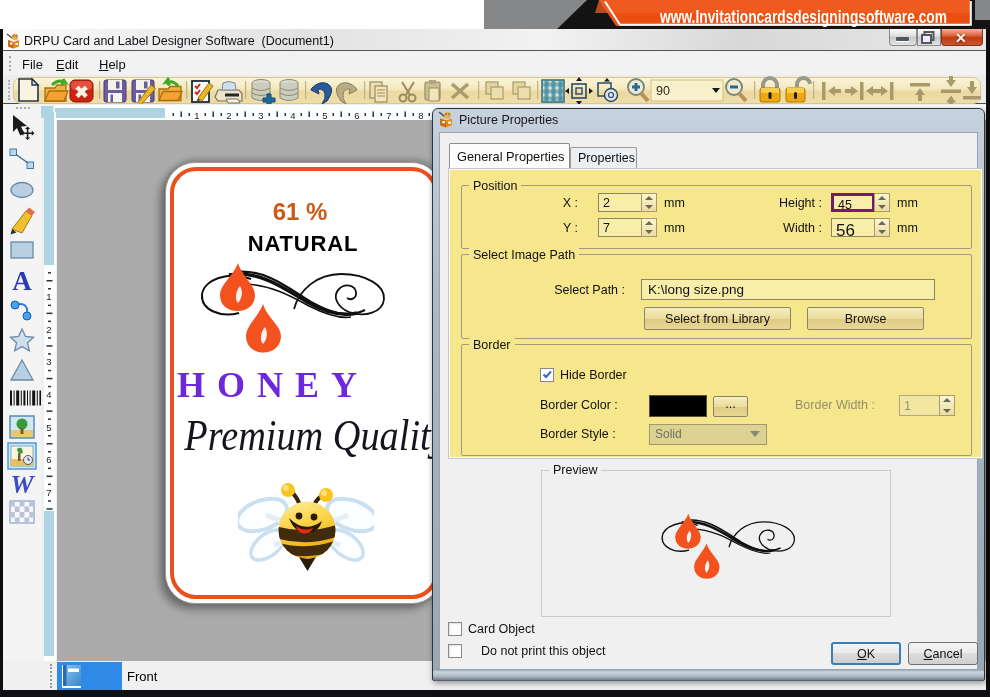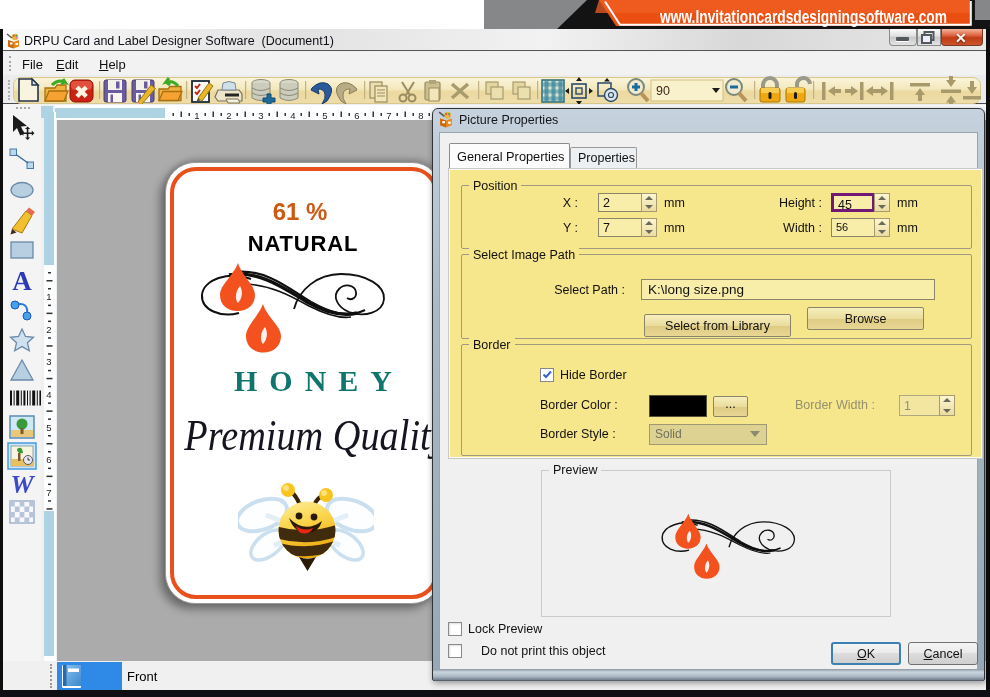--- a/index.html
+++ b/index.html
@@ -348,21 +348,21 @@
       <path d="M30 13 C60 8 85 26 108 40 C124 49 142 55 158 51" stroke-width="3.4"></path>
       <path d="M36 10 C66 6 92 28 112 40 C130 50 148 57 166 48" stroke-width="2.2"></path>
       <path d="M44 22 C70 22 92 34 110 44 C126 52 140 57 152 55" stroke-width="1.6"></path>
       <path d="M95 47 C100 28 118 12 142 12 C168 12 186 24 185 37 C184 50 166 56 150 50 C138 45 133 34 140 27 C146 21 156 23 157 30 C158 36 152 39 148 36" stroke-width="1.8"></path>
     </g>
     <path d="M39 1 C43 14 56 23 56 33 C56 43 48.5 49 38.5 49 C28.5 49 21 43 21 33 C21 23 34 14 39 1 Z" fill="#f3511e"></path>
     <path d="M41 24 C44 29 43.5 36 39 41 C35.5 37.5 36.5 29 41 24 Z" fill="#ffffff" opacity="0.92"></path>
     <path d="M64 42 C68 55 82 64 82 74 C82 84 74.5 90.5 64.5 90.5 C54.5 90.5 47 84 47 74 C47 64 59 55 64 42 Z" fill="#f3511e"></path>
     <path d="M66 65 C69 70 68.5 77 64 82 C60.5 78.5 61.5 70 66 65 Z" fill="#ffffff" opacity="0.92"></path>
   </svg>
-<div class="abs" style="left:165px;top:364px;width:296px;text-align:center;font-family:'Liberation Serif',serif;font-size:30px;font-weight:bold;color:#0f766e;letter-spacing:12px;text-indent:12px;">HONEY</div>
+<div class="abs" style="left:165px;top:364px;width:296px;text-align:left;font-family:'Liberation Serif',serif;font-size:36px;font-weight:bold;color:#6d28d9;letter-spacing:12px;text-indent:12px;">HONEY</div>
 <div class="abs" style="left:145px;top:410px;width:342px;text-align:center;font-family:'Liberation Serif',serif;font-size:44px;font-style:italic;color:#15151f;transform:scaleX(0.87);">Premium Quality</div>
 <svg id="bee" class="abs" style="left:238px;top:481px;" width="136" height="95" viewBox="0 0 136 95">
     <defs>
       <linearGradient id="beeg" x1="0" y1="0" x2="0.3" y2="1">
         <stop offset="0" stop-color="#fdf0a0"></stop>
         <stop offset="0.45" stop-color="#fbd44a"></stop>
         <stop offset="1" stop-color="#eda90c"></stop>
       </linearGradient>
     </defs>
     <ellipse cx="24" cy="34" rx="26" ry="14.5" fill="#fdfeff" stroke="#cadff0" stroke-width="4" transform="rotate(-20 24 34)"></ellipse>
@@ -440,29 +440,29 @@
 <div class="abs" style="left:664px;top:196px;font-size:12.5px;color:#111;">mm</div>
 <div class="abs" style="left:540px;top:221px;width:38px;text-align:right;font-size:12.5px;color:#111;">Y :</div>
 <div class="abs" style="left:598px;top:218px;width:44px;height:19px;background:#f9edaa;border:1px solid #8a8468;box-sizing:border-box;font-size:12.5px;color:#111;padding:2px 0 0 4px;">7</div>
 <div class="spin" style="left:641px;top:218px;"></div>
 <div class="abs" style="left:664px;top:221px;font-size:12.5px;color:#111;">mm</div>
 <div class="abs" style="left:760px;top:196px;width:62px;text-align:right;font-size:12.5px;color:#111;">Height :</div>
 <div class="abs" style="left:831px;top:193px;width:44px;height:19px;background:#f9edaa;border:3px solid #701a75;box-sizing:border-box;font-size:12.5px;color:#111;padding:2px 0 0 4px;">45</div>
 <div class="spin" style="left:874px;top:193px;"></div>
 <div class="abs" style="left:897px;top:196px;font-size:12.5px;color:#111;">mm</div>
 <div class="abs" style="left:760px;top:221px;width:62px;text-align:right;font-size:12.5px;color:#111;">Width :</div>
-<div class="abs" style="left:831px;top:218px;width:44px;height:19px;background:#f9edaa;border:1px solid #8a8468;box-sizing:border-box;font-size:11px;color:#111;padding:2px 0 0 4px;">56</div>
+<div class="abs" style="left:831px;top:218px;width:44px;height:19px;background:#f9edaa;border:1px solid #8a8468;box-sizing:border-box;font-size:17px;color:#111;padding:2px 0 0 4px;">56</div>
 <div class="spin" style="left:874px;top:218px;"></div>
 <div class="abs" style="left:897px;top:221px;font-size:12.5px;color:#111;">mm</div>
 
 <div class="abs" style="left:461px;top:254px;width:509px;height:83px;border:1px solid #a29a80;border-radius:2px;"></div>
 <div class="abs" style="left:469px;top:248px;font-size:12.5px;color:#111;background:#f6e68c;padding:0 4px;">Select Image Path</div>
 <div class="abs" style="left:530px;top:283px;width:95px;text-align:right;font-size:12.5px;color:#111;">Select Path :</div>
 <div class="abs" style="left:641px;top:279px;width:294px;height:21px;background:#f9edaa;border:1px solid #8a8468;box-sizing:border-box;font-size:13.5px;color:#111;padding:2px 0 0 6px;">K:\long size.png</div>
-<div class="btn" style="left:644px;top:307px;width:147px;height:23px;margin-top:7px;">Select from Library</div>
+<div class="btn" style="left:644px;top:307px;width:147px;height:23px;">Select from Library</div>
 <div class="btn" style="left:807px;top:307px;width:117px;height:23px;">Browse</div>
 
 <div class="abs" style="left:461px;top:344px;width:509px;height:110px;border:1px solid #a29a80;border-radius:2px;"></div>
 <div class="abs" style="left:469px;top:338px;font-size:12.5px;color:#111;background:#f6e68c;padding:0 4px;">Border</div>
 <div class="abs" style="left:540px;top:368px;width:14px;height:14px;background:#fff;border:1px solid #888;box-sizing:border-box;"></div>
 <svg class="abs" style="left:541px;top:368px;" width="13" height="13" viewBox="0 0 13 13">
     <path d="M2.5 6.5 L5 9 L10 3.5" stroke="#3a62c8" stroke-width="2" fill="none"></path>
   </svg>
 <div class="abs" style="left:560px;top:368px;font-size:12.5px;color:#111;">Hide Border</div>
 <div class="abs" style="left:540px;top:398px;font-size:12.5px;color:#111;">Border Color :</div>
@@ -488,20 +488,20 @@
       <path d="M44 22 C70 22 92 34 110 44 C126 52 140 57 152 55" stroke-width="1.6"></path>
       <path d="M95 47 C100 28 118 12 142 12 C168 12 186 24 185 37 C184 50 166 56 150 50 C138 45 133 34 140 27 C146 21 156 23 157 30 C158 36 152 39 148 36" stroke-width="1.8"></path>
     </g>
     <path d="M39 1 C43 14 56 23 56 33 C56 43 48.5 49 38.5 49 C28.5 49 21 43 21 33 C21 23 34 14 39 1 Z" fill="#f3511e"></path>
     <path d="M41 24 C44 29 43.5 36 39 41 C35.5 37.5 36.5 29 41 24 Z" fill="#ffffff" opacity="0.92"></path>
     <path d="M64 42 C68 55 82 64 82 74 C82 84 74.5 90.5 64.5 90.5 C54.5 90.5 47 84 47 74 C47 64 59 55 64 42 Z" fill="#f3511e"></path>
     <path d="M66 65 C69 70 68.5 77 64 82 C60.5 78.5 61.5 70 66 65 Z" fill="#ffffff" opacity="0.92"></path>
   </svg>
 
 <div class="abs" style="left:448px;top:622px;width:14px;height:14px;background:#fff;border:1px solid #8a8a8a;box-shadow:inset 1px 1px 2px #00000022;box-sizing:border-box;"></div>
-<div class="abs" style="left:468px;top:622px;font-size:12.5px;color:#111;">Lock Preview</div>
+<div class="abs" style="left:468px;top:622px;font-size:12.5px;color:#111;">Card Object</div>
 <div class="abs" style="left:448px;top:644px;width:14px;height:14px;background:#fff;border:1px solid #8a8a8a;box-shadow:inset 1px 1px 2px #00000022;box-sizing:border-box;"></div>
 <div class="abs" style="left:481px;top:644px;font-size:12.5px;color:#111;">Do not print this object</div>
 
 <div class="abs" style="left:831px;top:642px;width:70px;height:23px;background:linear-gradient(#f4f4f4,#ebebeb 45%,#dddddd 50%,#cfcfcf);border:2px solid #3c7fb1;border-radius:3px;box-sizing:border-box;text-align:center;font-size:12.5px;color:#111;padding-top:3px;"><u>O</u>K</div>
 <div class="abs" style="left:908px;top:642px;width:70px;height:23px;background:linear-gradient(#f4f4f4,#ebebeb 45%,#dddddd 50%,#cfcfcf);border:1px solid #707070;border-radius:3px;box-sizing:border-box;text-align:center;font-size:12.5px;color:#111;padding-top:4px;"><u>C</u>ancel</div>
 
 <div class="abs" style="left:433px;top:669px;width:551px;height:12px;background:linear-gradient(#8a98a4,#c9d4dd 25%,#aebbc6 60%,#73828e 90%,#404a54);border-radius:0 0 2px 2px;box-sizing:border-box;"></div>
 
 </body></html>

